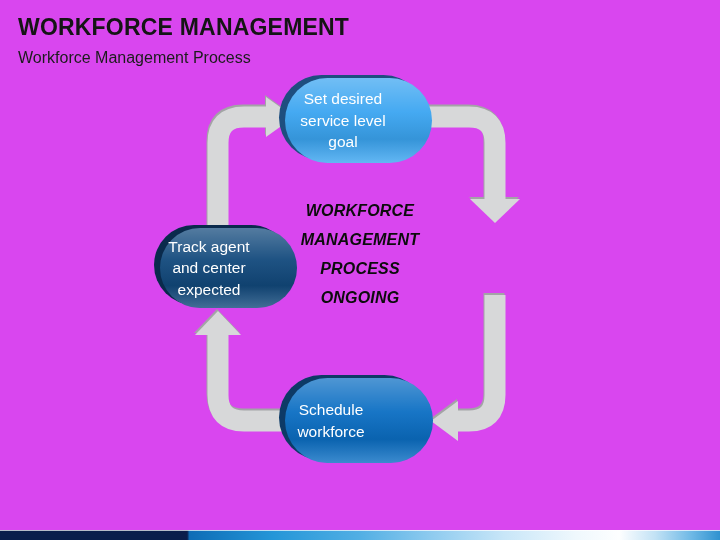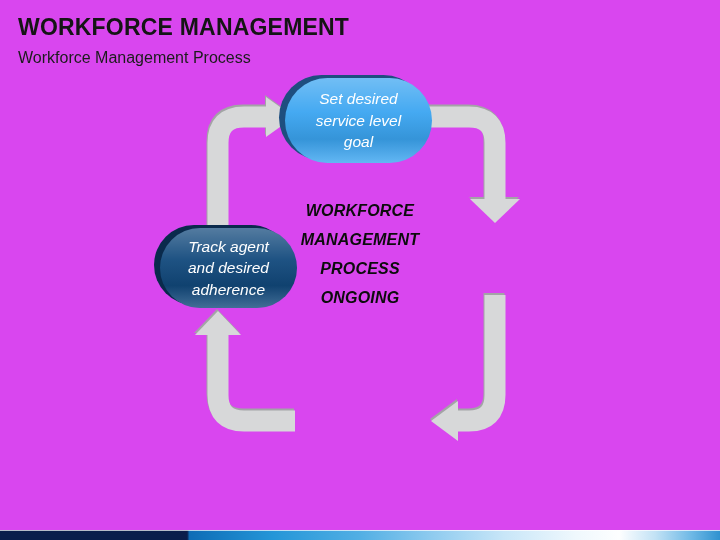--- a/index.html
+++ b/index.html
@@ -25,23 +25,22 @@
     position: absolute; left: 18px; top: 49px;
     font-size: 16px; color: #1c1c1c;
   }
   
   .arrow-layer { position: absolute; left: 0; top: 0; z-index: 1; }
   .arrow-g { filter: drop-shadow(-1px -2px 0 #a3a4a6); }
   
   .bubble {
     position: absolute; z-index: 2;
     border-radius: 45px;
-    display: flex; align-items: center; justify-content: center;
+    display: flex; align-items: center; 
     text-align: center;
-    font-style: italic;
   }
   .bubble::before {
     content: ""; position: absolute; inset: 0; border-radius: 45px;
     background: linear-gradient(180deg,
       rgba(255,255,255,0.28) 0%, rgba(255,255,255,0.05) 40%,
       rgba(0,0,0,0.10) 72%, rgba(255,255,255,0.20) 100%);
   }
   .bubble-label {
     position: relative; z-index: 1;
     color: #ffffff; font-size: 15.5px; line-height: 1.38;
@@ -115,23 +114,26 @@
         <polygon points="195,335 241,335 218,311" fill="#d7d8d9"></polygon>
       </g>
     </g>
   </svg>
 
   <div class="bubble bubble-top" style="background-color: rgb(59, 165, 241);">
     <span class="bubble-label">Set desired service level goal</span>
   </div>
 
 
+  <div class="bubble bubble-bottom" style="background-color: rgb(11, 110, 195);">
+    <span class="bubble-label">Schedule workforce</span>
+  </div>
 
   <div class="bubble bubble-left" style="background-color: rgb(18, 73, 124);">
-    <span class="bubble-label">Track agent and desired adherence</span>
+    <span class="bubble-label">Track agent and center expected</span>
   </div>
 
   <div class="center-caption">
     <span class="line">WORKFORCE</span>
     <span class="line">MANAGEMENT</span>
     <span class="line">PROCESS</span>
     <span class="line">ONGOING</span>
   </div>
 
   <div class="footer-bar"></div>

